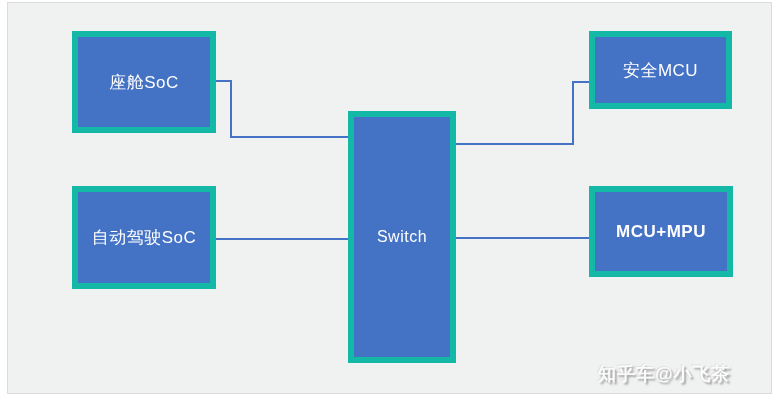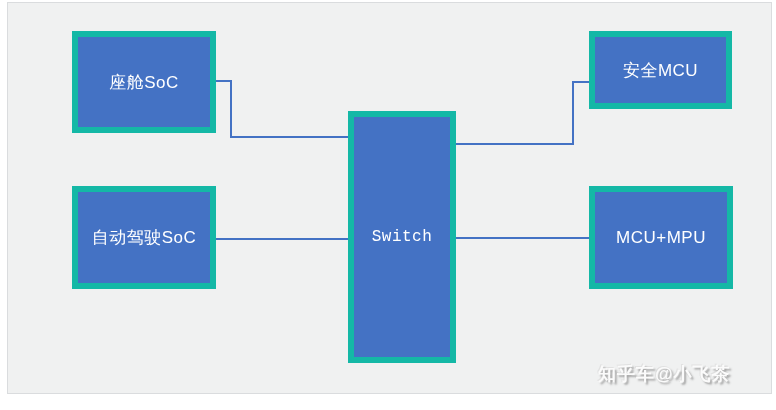--- a/index.html
+++ b/index.html
@@ -16,22 +16,22 @@
   
   .node {
     position:absolute; background:#4472c4; border:6px solid #14b8a6;
     box-sizing:border-box; color:#ffffff; display:flex;
     align-items:center; justify-content:center;
     font-size:17px; letter-spacing:0.5px; text-align:center;
   }
   #n-cockpit { left:64px;  top:28px;  width:144px; height:102px; }
   #n-safety  { left:581px; top:28px;  width:143px; height:78px; }
   #n-adsoc   { left:64px;  top:183px; width:144px; height:103px; }
-  #n-mcumpu  { left:581px; top:183px; width:144px; height:103px; }
-  #n-switch  { left:340px; top:108px; width:108px; height:252px; font-size:16px;font-family:Liberation Mono, monospace; }
+  #n-mcumpu  { left:581px; top:183px; width:144px; height:91px;font-weight:bold; }
+  #n-switch  { left:340px; top:108px; width:108px; height:252px; font-size:16px; }
 
   
   .conn { position:absolute; background:#4472c4; }
   #e1a { left:208px;   top:77px;  width:16px;  height:2px; }
   #e1b { left:222px;   top:77px;  width:2px;   height:58px; }
   #e1c { left:222px;   top:133px; width:118px; height:2px; }
   #e2a { left:448px;   top:140px; width:118px; height:2px; }
   #e2b { left:564px;   top:78px;  width:2px;   height:64px; }
   #e2c { left:564px;   top:78px;  width:17px;  height:2px; }
   #e3  { left:208px;   top:235px; width:132px; height:2px; }

